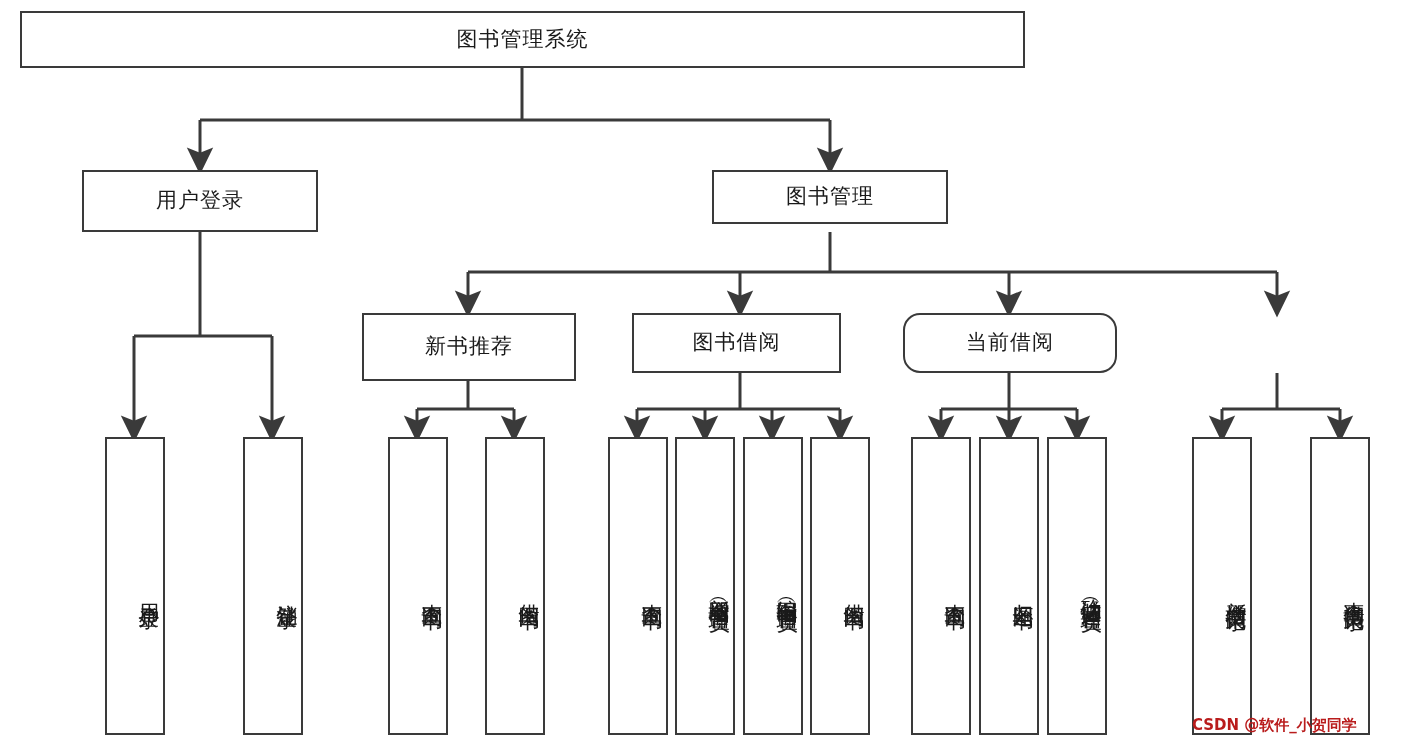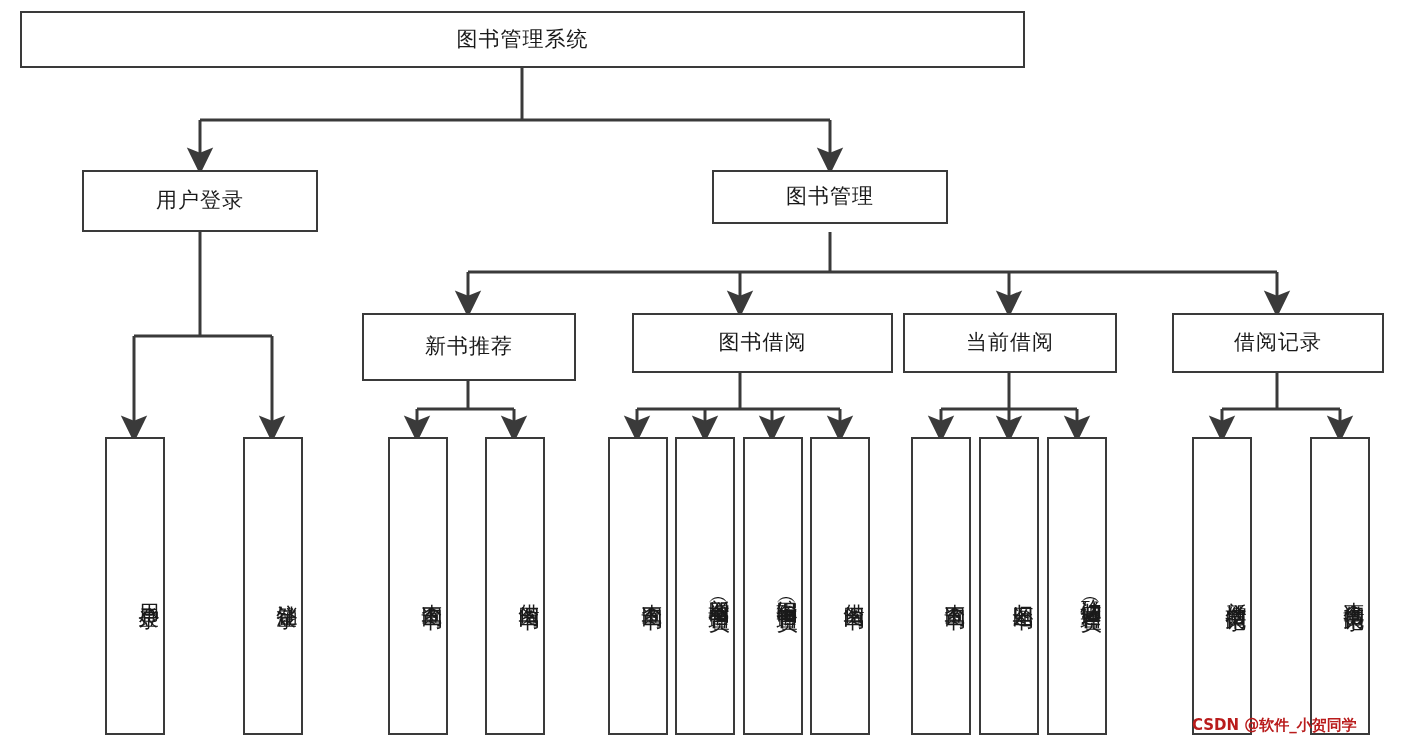--- a/index.html
+++ b/index.html
@@ -128,28 +128,25 @@
   <div class="node node-h" style="left:82px; top:170px; width:236px; height:62px;">
     <span>用户登录</span>
   </div>
   <div class="node node-h" style="left:712px; top:170px; width:236px; height:54px;">
     <span>图书管理</span>
   </div>
 
   <div class="node node-h" style="left:362px; top:313px; width:214px; height:68px;">
     <span>新书推荐</span>
   </div>
-  <div class="node node-h" style="left:632px; top:313px; width:261px; height:60px;">
+  <div class="node node-h" style="left:632px; top:313px; width:209px; height:60px;">
     <span>图书借阅</span>
   </div>
-  <div class="node node-h" style="left:903px; top:313px; width:214px; height:60px;">
+  <div class="node node-h" style="left:903px; top:313px; width:214px; height:60px;border-radius:17px;">
     <span>当前借阅</span>
-  </div>
-  <div class="node node-h" style="left:1172px; top:313px; width:212px; height:60px;">
-    <span>借阅记录</span>
   </div>
 
   <div class="node node-v" style="left:105px; top:437px; width:60px; height:298px;">
     <span class="vtext">用户登录</span>
   </div>
   <div class="node node-v" style="left:243px; top:437px; width:60px; height:298px;">
     <span class="vtext">注销登录</span>
   </div>
 
   <div class="node node-v" style="left:388px; top:437px; width:60px; height:298px;">

